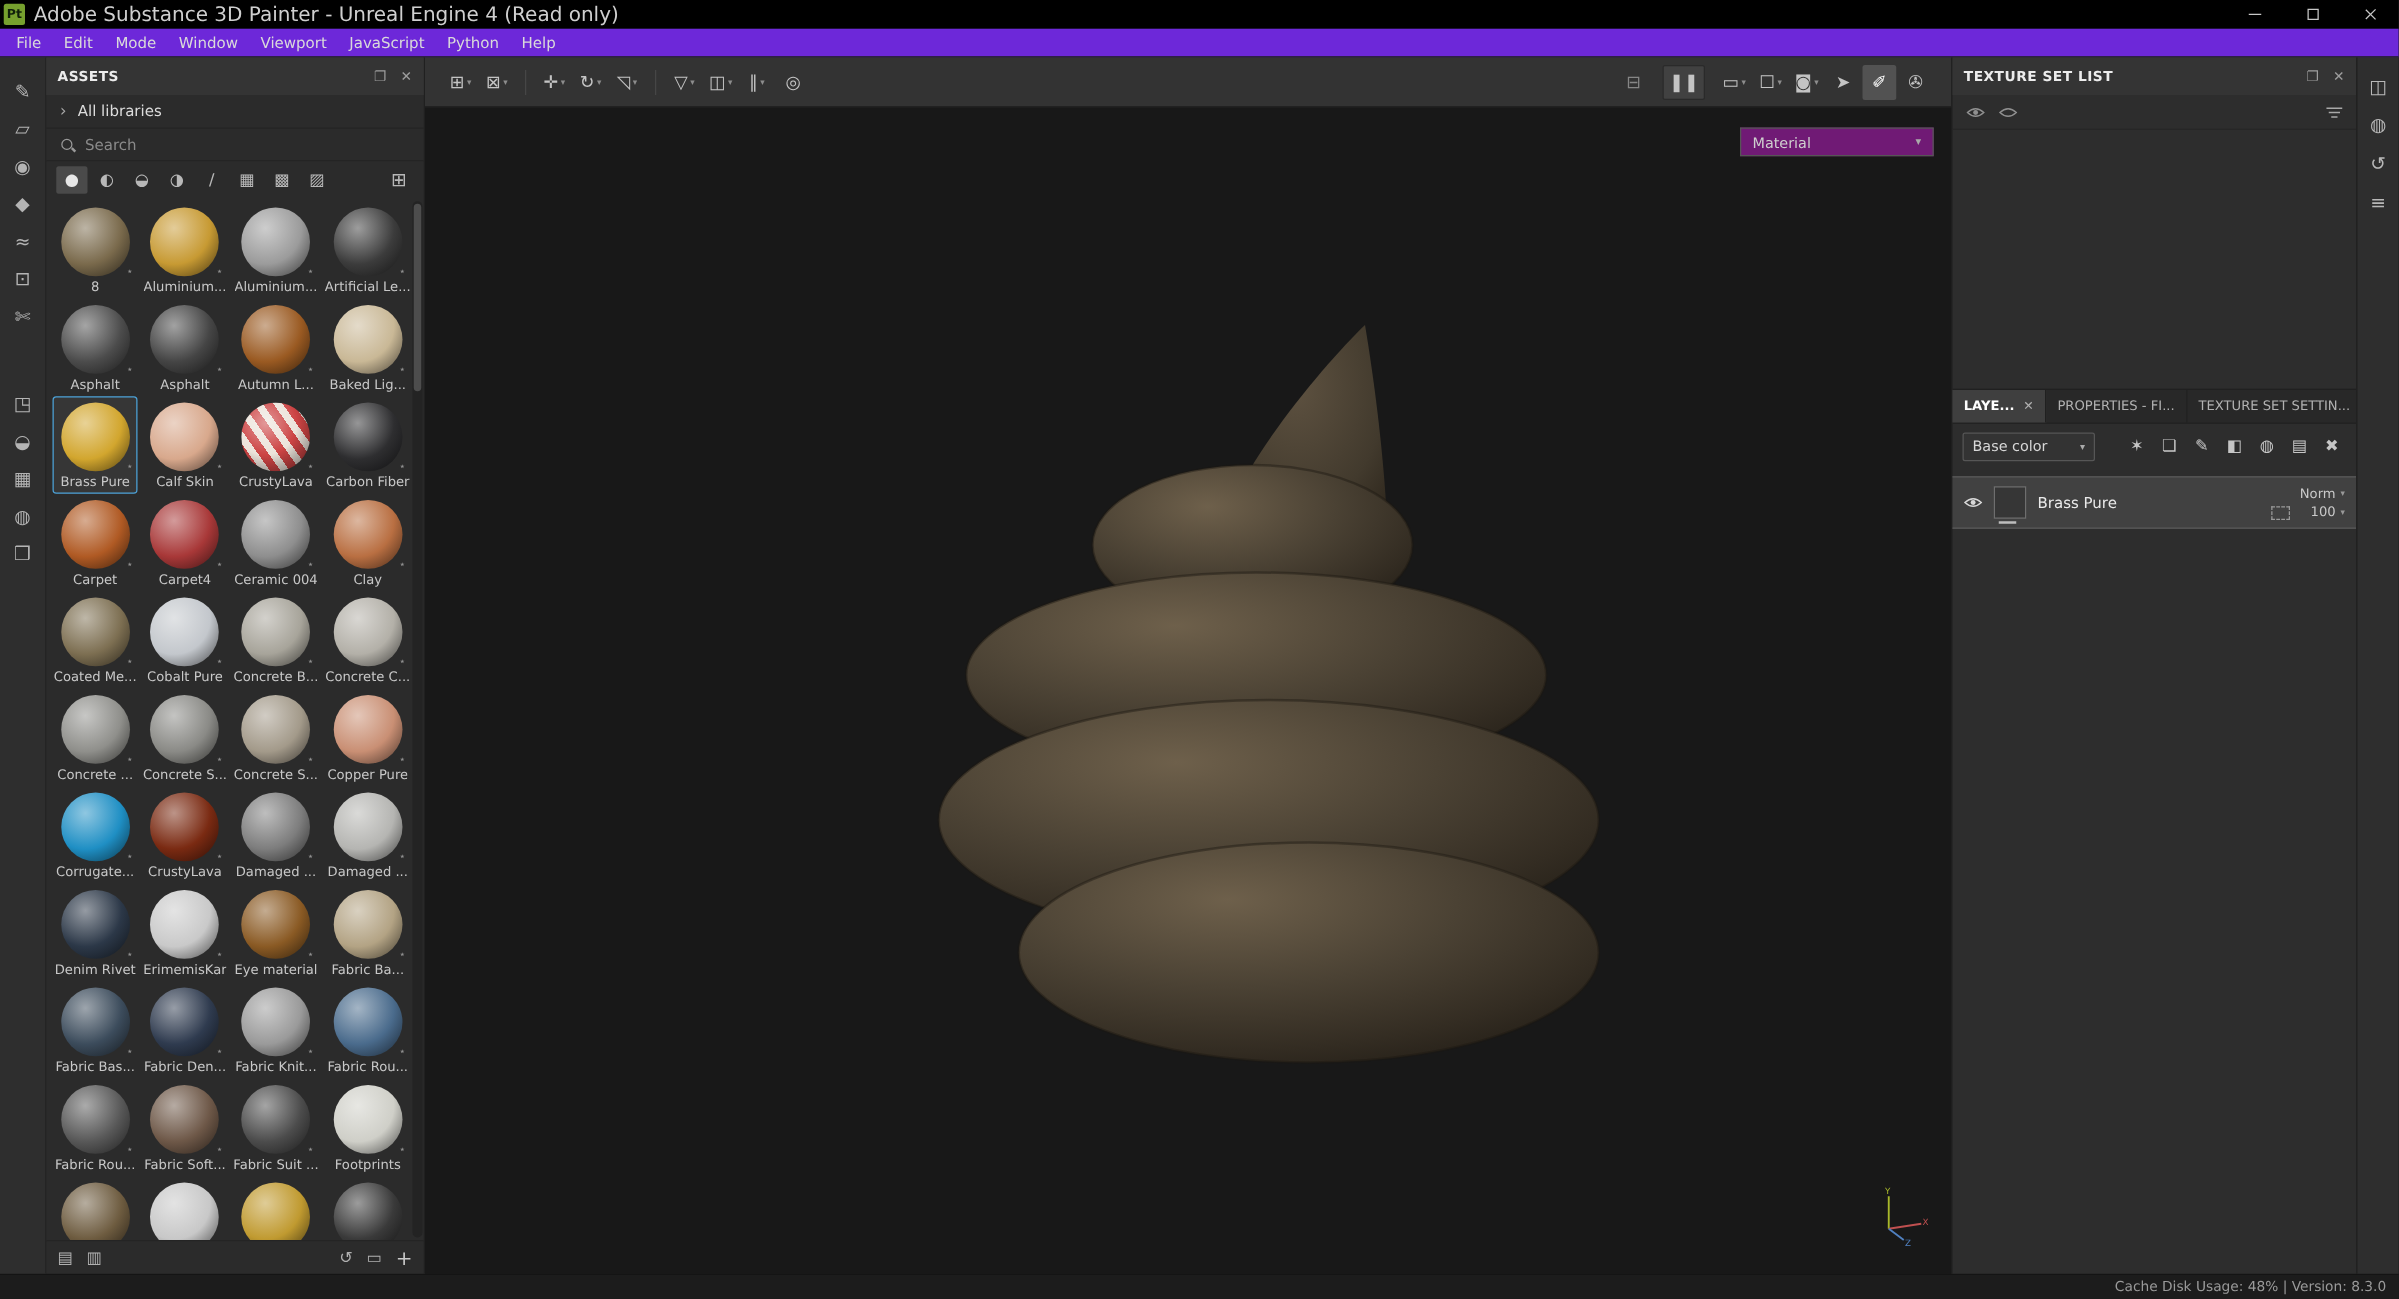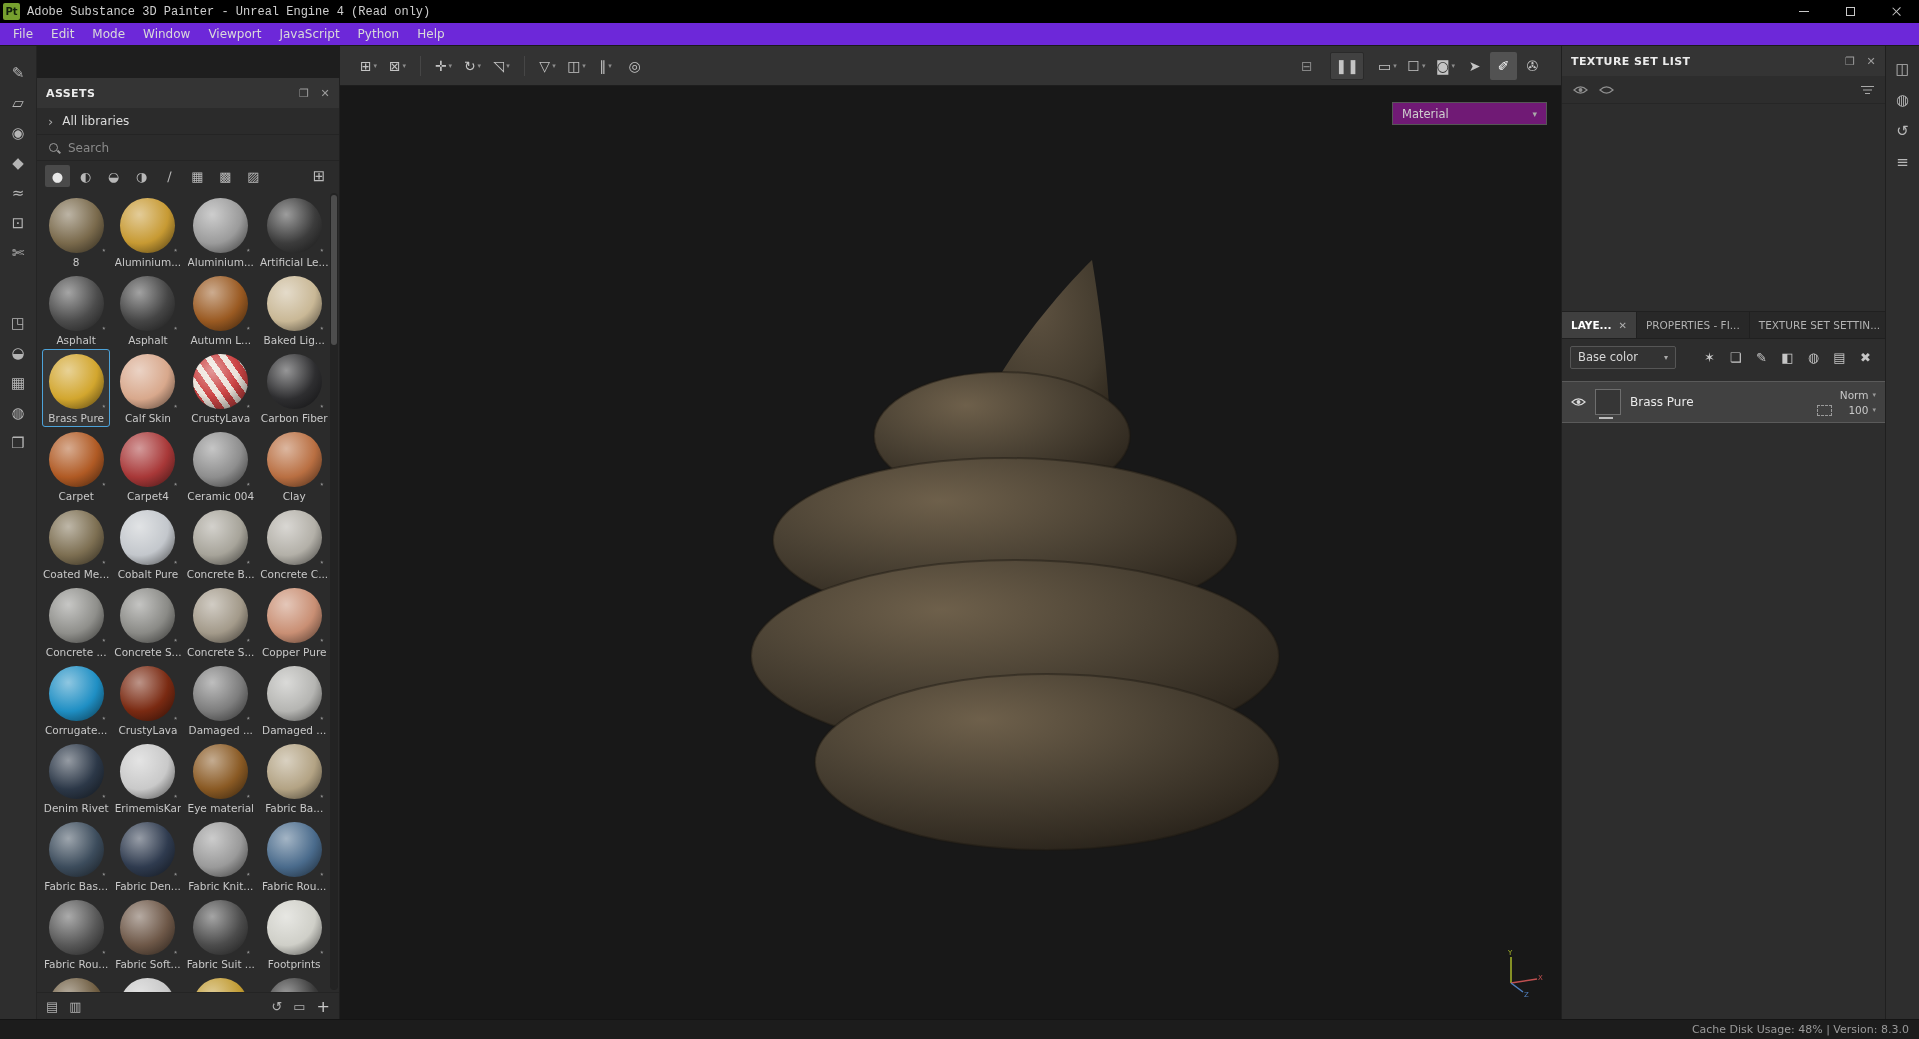--- a/index.html
+++ b/index.html
@@ -8,21 +8,21 @@
     background:#1e1e1e;
     font-family:"DejaVu Sans","Liberation Sans",sans-serif;
     color:#d0d0d0; font-size:12px;
     -webkit-font-smoothing:antialiased;
   }
 
   
   .titlebar { height:23px; background:#000000; display:flex; align-items:center; }
   .app-badge { width:17px; height:17px; margin:0 7px 0 3px; background:#76a02e; color:#10200a;
     font-weight:bold; font-size:10px; display:flex; align-items:center; justify-content:center; border-radius:2px; }
-  .title-text { font-size:12px; color:#cfcfcf;font-family:Liberation Mono, monospace; }
+  .title-text { font-size:16px; color:#cfcfcf; }
   .win-controls { margin-left:auto; display:flex; height:100%; }
   .win-btn { width:46px; height:100%; display:flex; align-items:center; justify-content:center; }
   .g-min { width:10px; height:1px; background:#c8c8c8; }
   .g-max { width:9px; height:9px; border:1px solid #c8c8c8; }
   .g-close { position:relative; width:11px; height:11px; }
   .g-close::before,.g-close::after { content:""; position:absolute; left:5px; top:0; width:1.4px; height:11px; background:#c8c8c8; }
   .g-close::before { transform:rotate(45deg);} .g-close::after { transform:rotate(-45deg);}
 
   
   .menubar { height:23px; background:#6d28d9; display:flex; align-items:center; padding-left:4px; border-bottom:1px solid #1b1b1b; }
@@ -30,21 +30,21 @@
 
   
   .main { display:flex; height:973px; }
 
   
   .side-toolbar { width:37px; background:#2e2e2e; display:flex; flex-direction:column; align-items:center; padding-top:12px; border-right:1px solid #242424; }
   .side-tool { width:30px; height:30px; display:flex; align-items:center; justify-content:center; color:#b4b4b4; font-size:15px; border-radius:2px; }
   .group-gap { height:40px; }
 
   
-  .assets-panel { width:303px; background:#2b2b2b; display:flex; flex-direction:column; border-right:1px solid #202020;margin-top:32px; }
+  .assets-panel { width:303px; background:#2b2b2b; display:flex; flex-direction:column; border-right:1px solid #202020; }
   .panel-header { height:30px; background:#343434; display:flex; align-items:center; padding:0 9px; font-size:11px; font-weight:bold; letter-spacing:.4px; color:#ececec; flex:none; }
   .panel-header .spacer { flex:1; }
   .ph-icon { color:#9d9d9d; font-size:11px; margin-left:11px; font-weight:normal; }
   .lib-row { height:27px; display:flex; align-items:center; padding:0 11px; gap:9px; color:#dcdcdc; border-bottom:1px solid #242424; flex:none; }
   .chev-right { color:#a8a8a8; font-size:13px; }
   .search-row { height:26px; display:flex; align-items:center; padding:0 11px; gap:8px; border-bottom:1px solid #242424; flex:none; }
   .mag { width:12px; height:12px; position:relative; flex:none; }
   .mag::before { content:""; position:absolute; left:1px; top:1px; width:7px; height:7px; border:1.4px solid #9a9a9a; border-radius:50%; }
   .mag::after { content:""; position:absolute; left:9px; top:9px; width:4px; height:1.6px; background:#9a9a9a; transform:rotate(45deg); }
   .search-input { flex:1; background:transparent; border:none; outline:none; color:#ddd; font-size:12px; font-family:inherit; }

